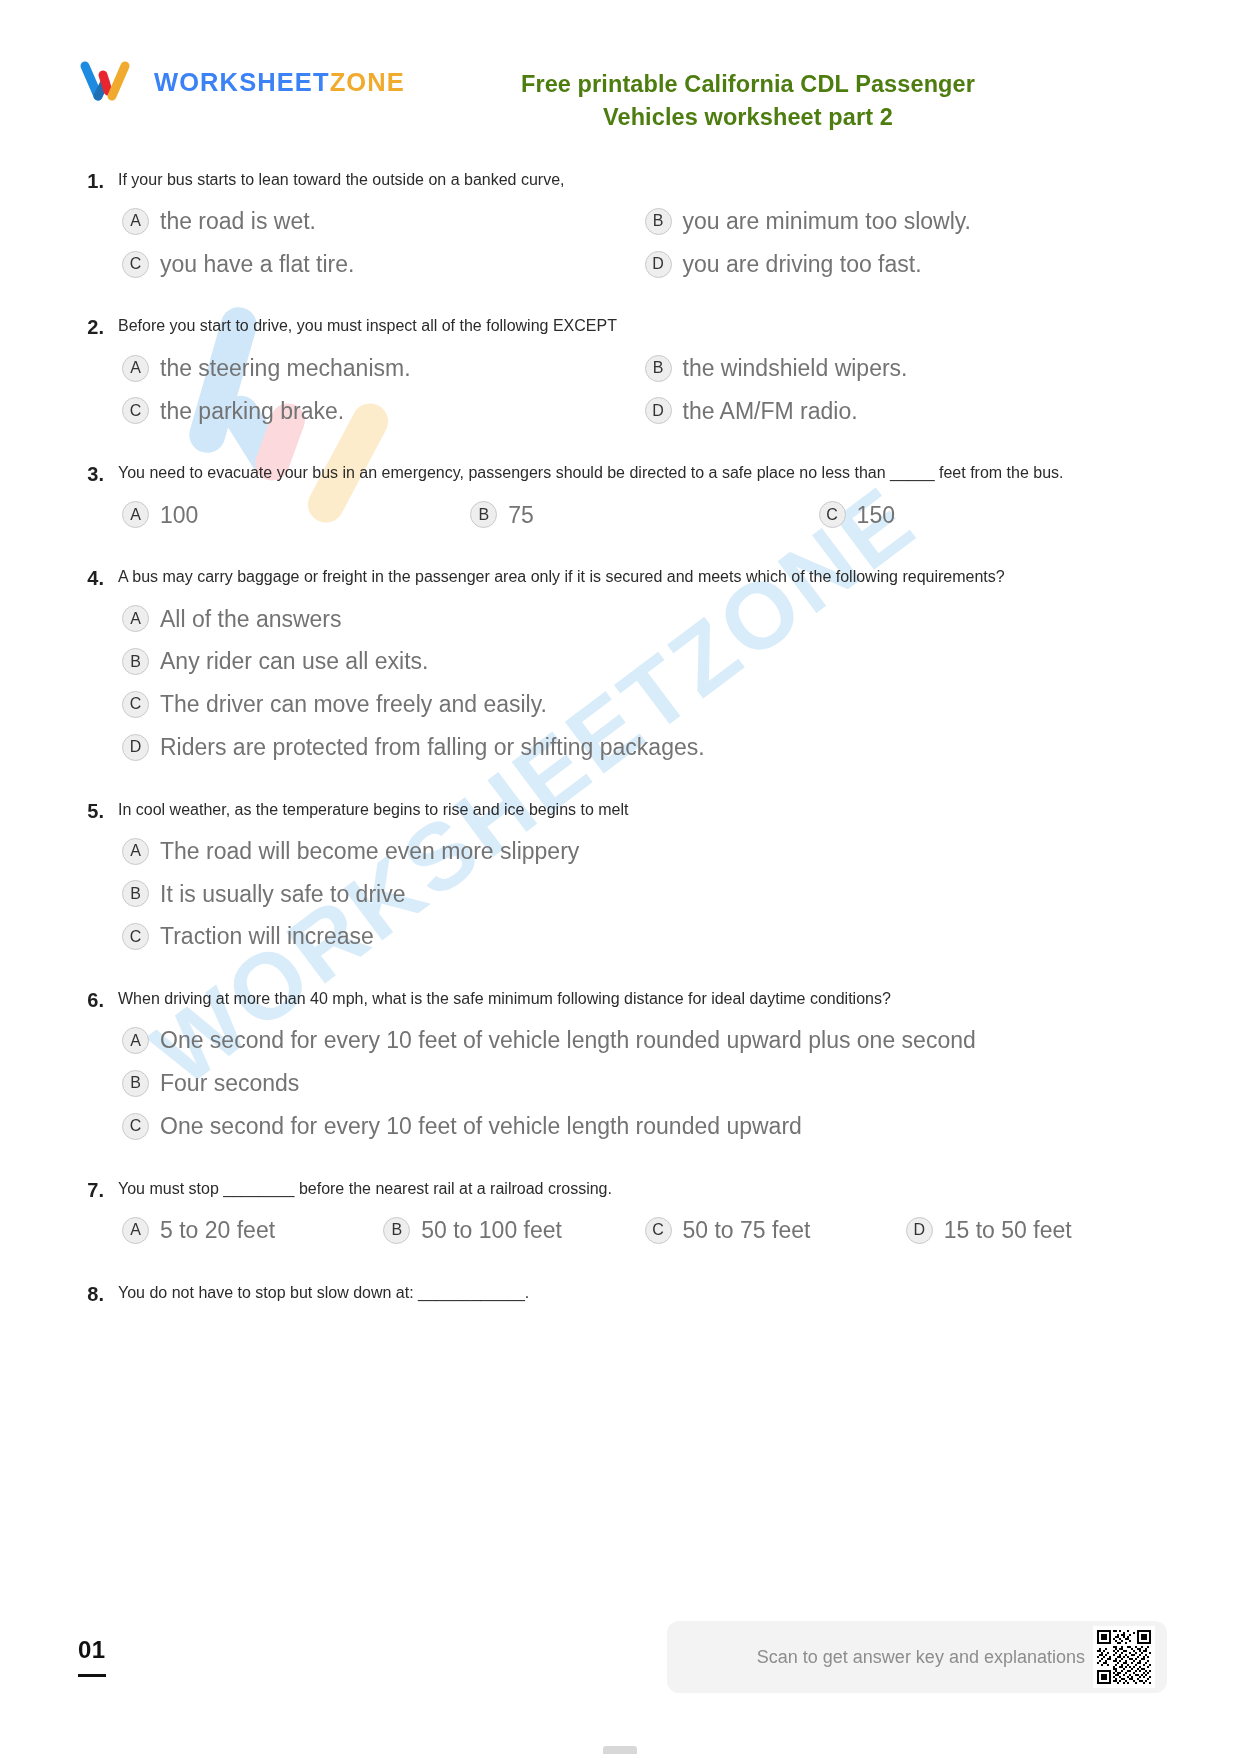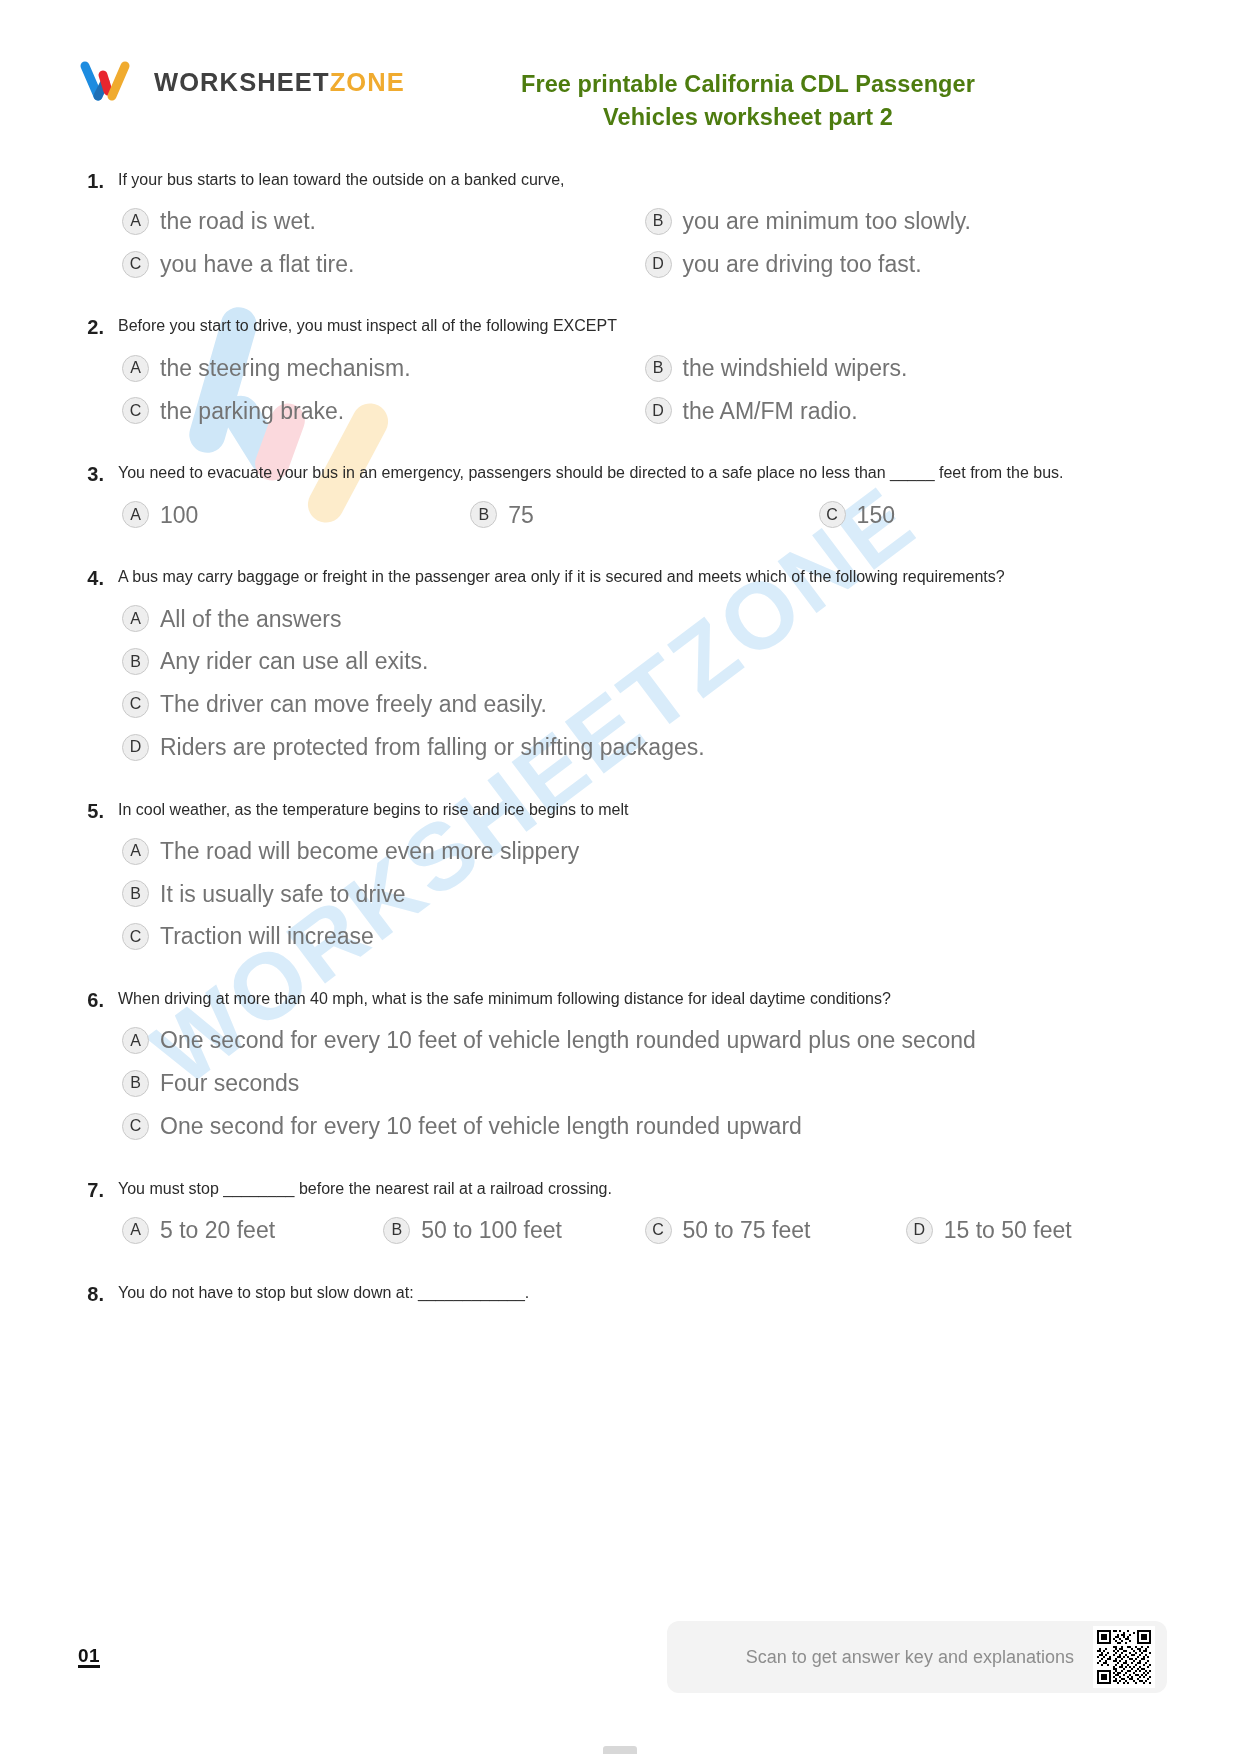--- a/index.html
+++ b/index.html
@@ -88,21 +88,21 @@
   .brand { display: flex; align-items: center; gap: 16px; flex: 0 0 auto; }
 
   .brand-mark { width: 60px; height: 48px; position: relative; }
 
   .brand-word {
     font-size: 25.5px;
     font-weight: 700;
     letter-spacing: 1.1px;
     white-space: nowrap;
   }
-  .brand-word .w1 { color: #404040; }
+  .brand-word .w1 { color: #3b82f6; }
   .brand-word .w2 { color: #f0ab2f; }
 
   .title {
     flex: 1 1 auto;
     text-align: center;
     font-size: 23.5px;
     font-weight: 700;
     line-height: 1.42;
     color: #4d7c0f;
     padding-top: 10px;
@@ -180,38 +180,38 @@
     right: 0;
     bottom: 52px;
     height: 90px;
     padding: 0 72px 0 78px;
     display: flex;
     align-items: center;
     z-index: 3;
   }
 
   .page-num {
-    font-size: 19px;
+    font-size: 24px;
     font-weight: 700;
     color: #111;
     border-bottom: 3px solid #111;
-    padding-bottom: 0;
+    padding-bottom: 12px;
     line-height: 1;
     letter-spacing: 0.5px;
   }
 
   .footer-spacer { flex: 1 1 auto; }
 
   .scan-pill {
     background: #f3f3f3;
     border-radius: 12px;
     height: 72px;
     display: flex;
     align-items: center;
-    gap: 19px;
+    gap: 8px;
     padding: 0 12px 0 34px;
     min-width: 500px;
     justify-content: flex-end;
   }
   .scan-text {
     font-size: 18px;
     color: #8d8d8d;
     white-space: nowrap;
   }
   .qr {

